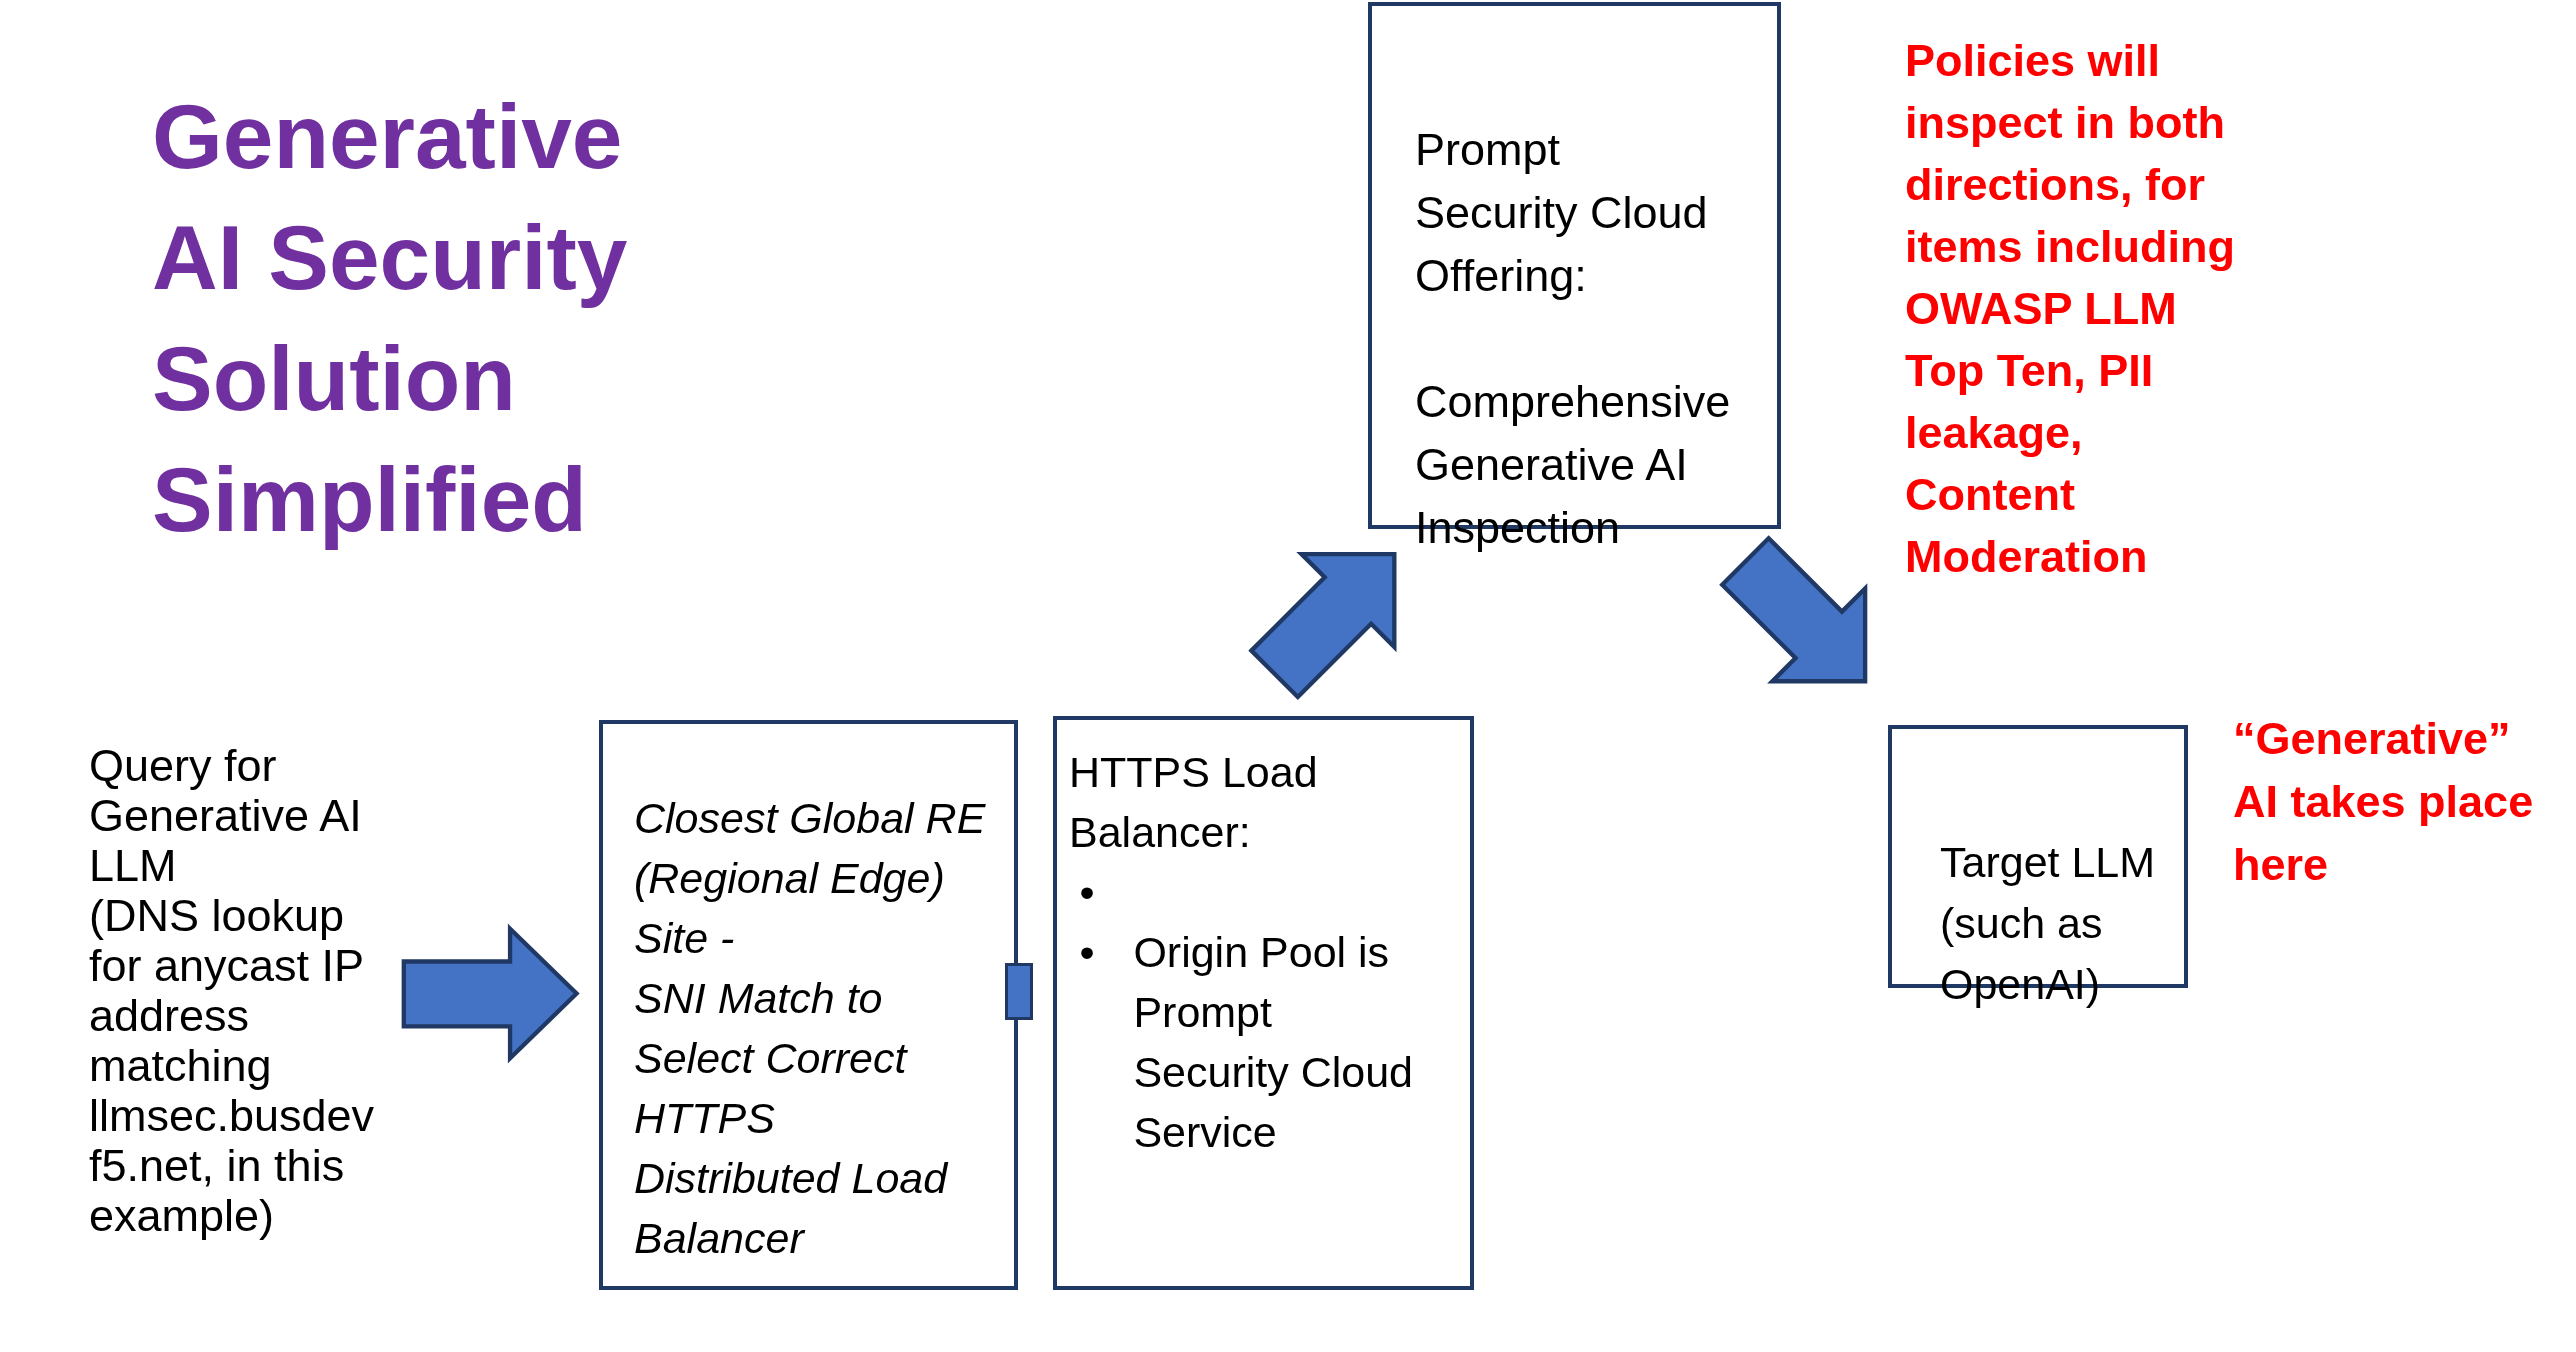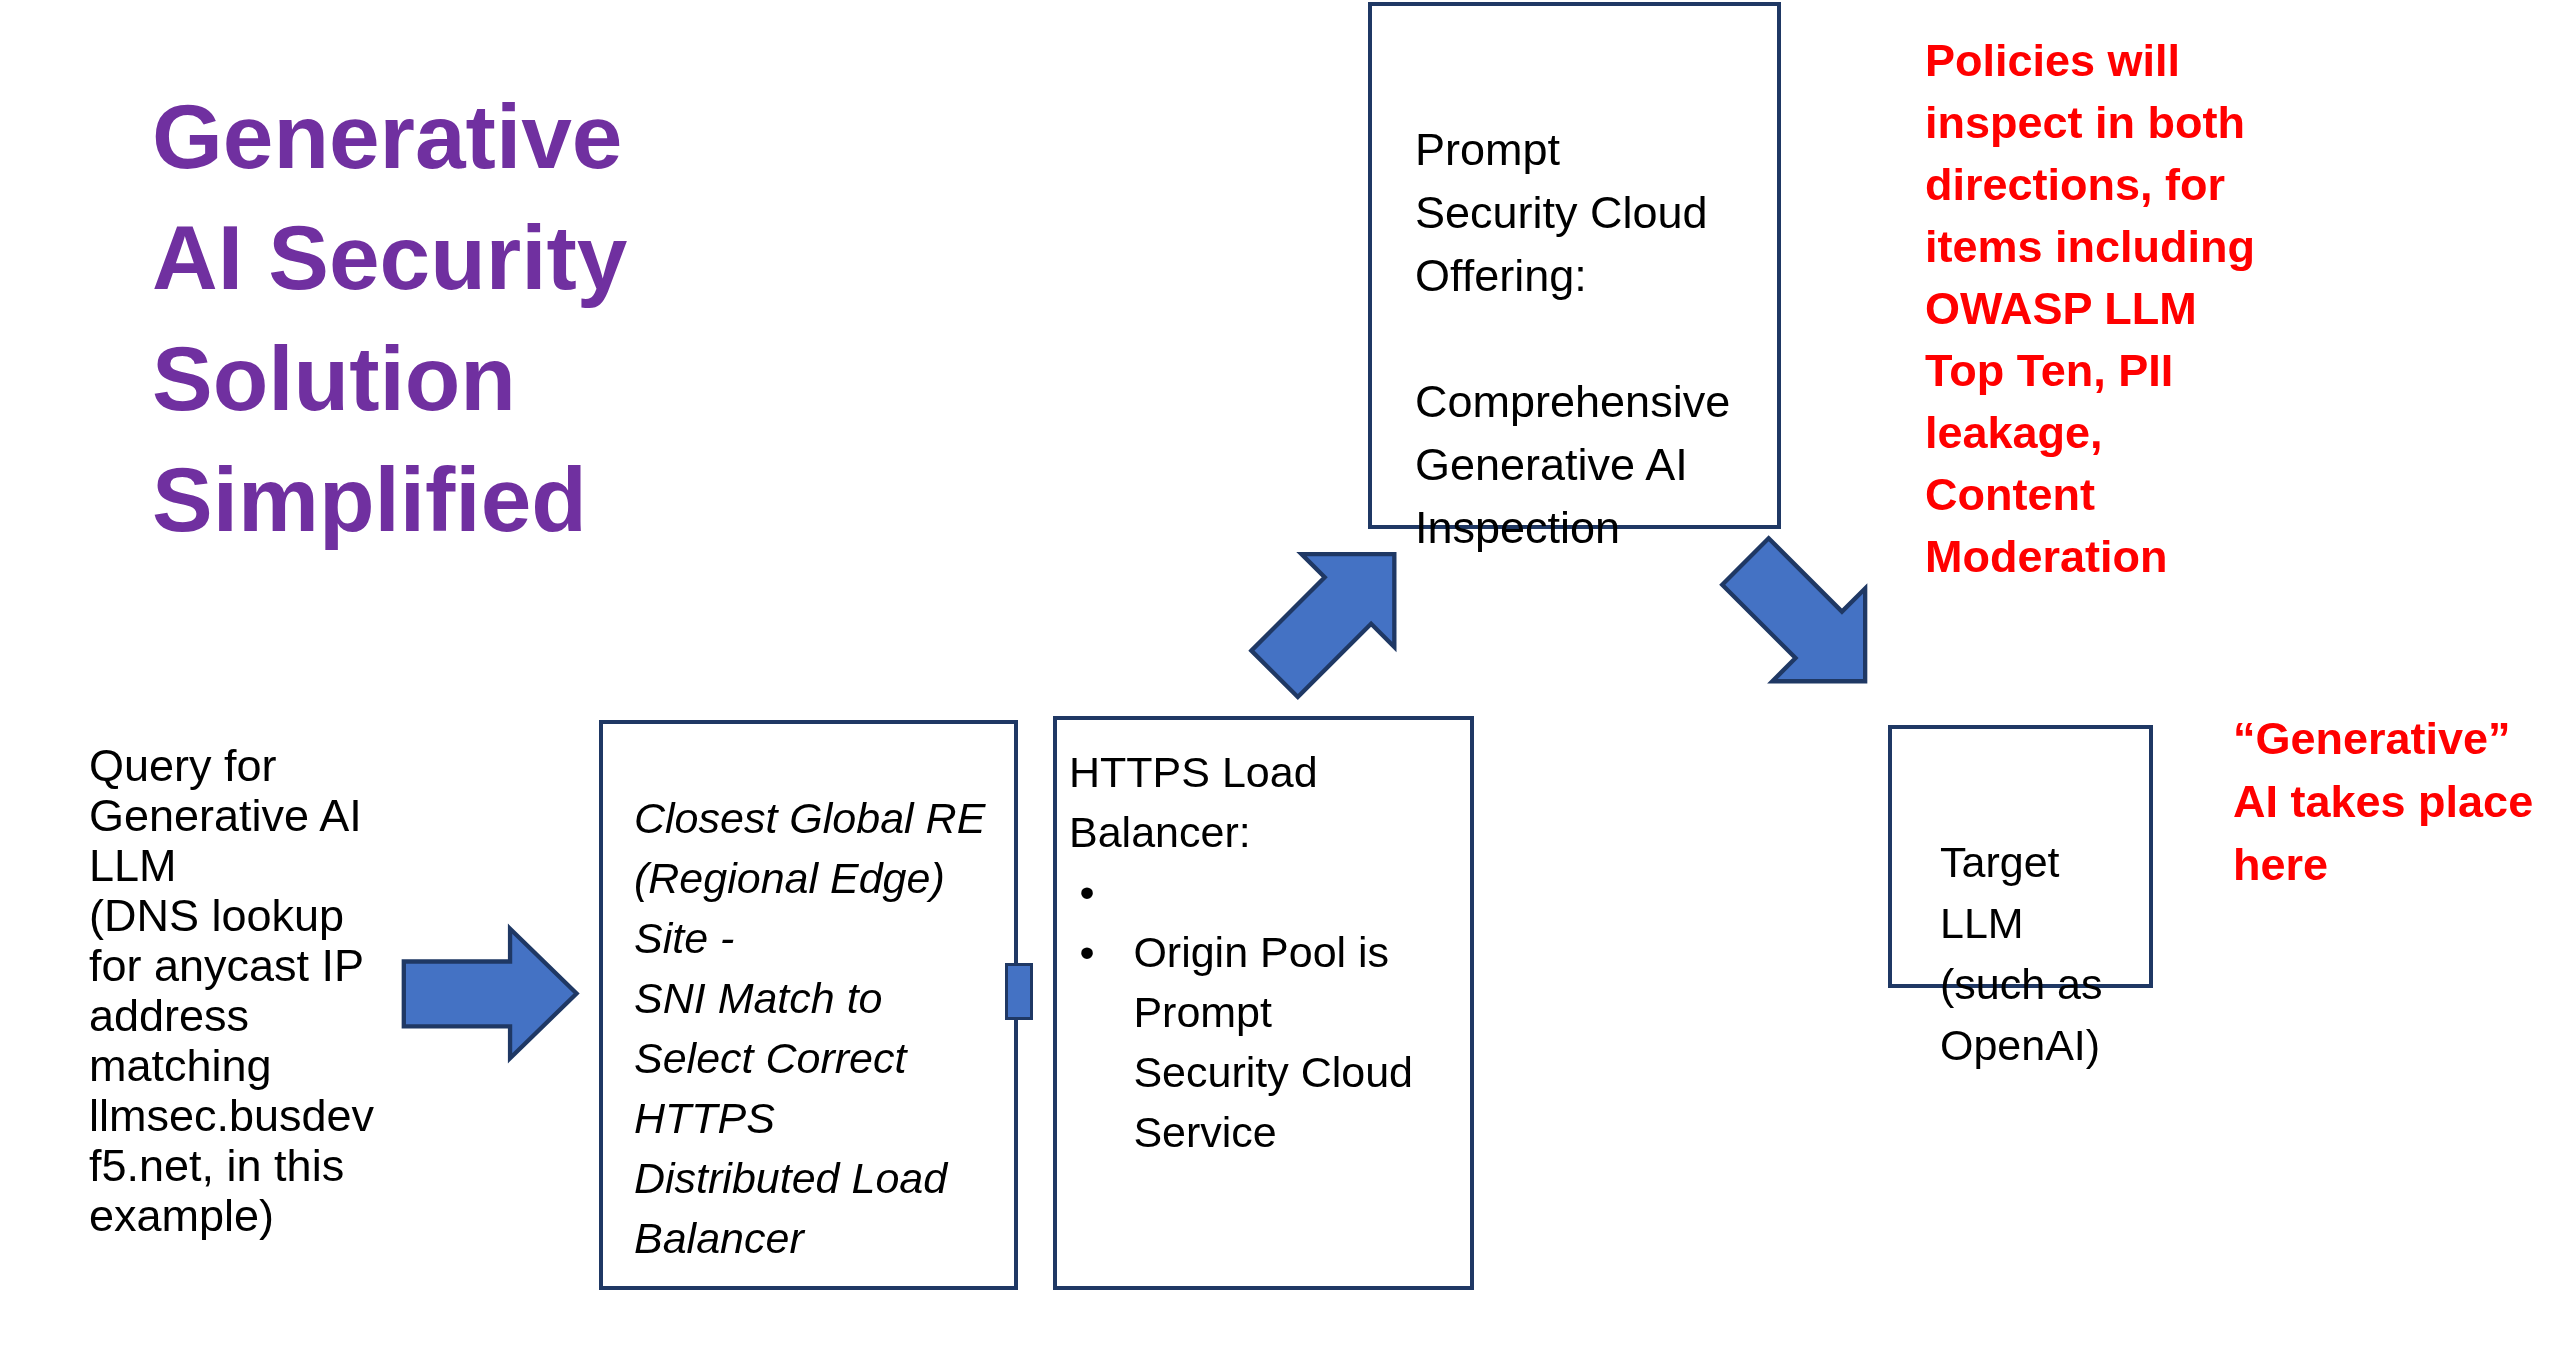--- a/index.html
+++ b/index.html
@@ -25,36 +25,36 @@
   .abs { position: absolute; }
   .pre { white-space: pre-line; }
   .title {
     left: 152px; top: 76px;
     font-size: 91px; line-height: 121px; font-weight: bold;
     color: var(--title-purple);
   }
   .note { font-size: 45px; }
   .note.red { color: var(--accent-red); font-weight: bold; }
   .note-f5        { left: 886px; top: 216px;  line-height: 62px; }
-  .note-policies  { left: 1905px; top: 30px;   line-height: 62px; margin-left: 20px; }
+  .note-policies  { left: 1905px; top: 30px;   line-height: 62px; }
   .note-query     { left: 89px;  top: 741px;  line-height: 50px; color: var(--text-black); }
   .note-genhere   { left: 2233px; top: 707px;  line-height: 63px; }
   .box {
     position: absolute;
     border: 4.3px solid var(--box-border);
     background: var(--background);
     font-size: 43px; line-height: 60px;
   }
   .box-prompt  { left: 1368px; top: 1.7px;   width: 413px; height: 527px;
                  padding: 49px 17.3px 0 43px; font-size: 45px; line-height: 63px; }
   .box-re      { left: 599px;  top: 720px; width: 419px; height: 570px;
                  padding: 4.3px 8.6px 0 31px; font-style: italic; }
   .box-lb      { left: 1041px; top: 716px; width: 421px; height: 574px;
                  padding: 21.6px 8.6px 0 12px; margin-left: 12px; }
-  .box-target  { left: 1888px; top: 725px; width: 265px; height: 263px;
+  .box-target  { left: 1888px; top: 725px; width: 300px; height: 263px;
                  padding: 42px 8.6px 0 48px; line-height: 61px; }
   .lb-list { list-style: none; }
   .lb-item { display: flex; padding-left: 10.4px; }
   .lb-dot  { width: 54px; flex: 0 0 54px; }
   .arrows-layer { left: 0; top: 0; pointer-events: none; }
   .connector {
     left: 1005px; top: 963px; width: 28px; height: 57px;
     background: var(--arrow-fill);
     border: 3.5px solid var(--arrow-stroke);
     z-index: 3;

